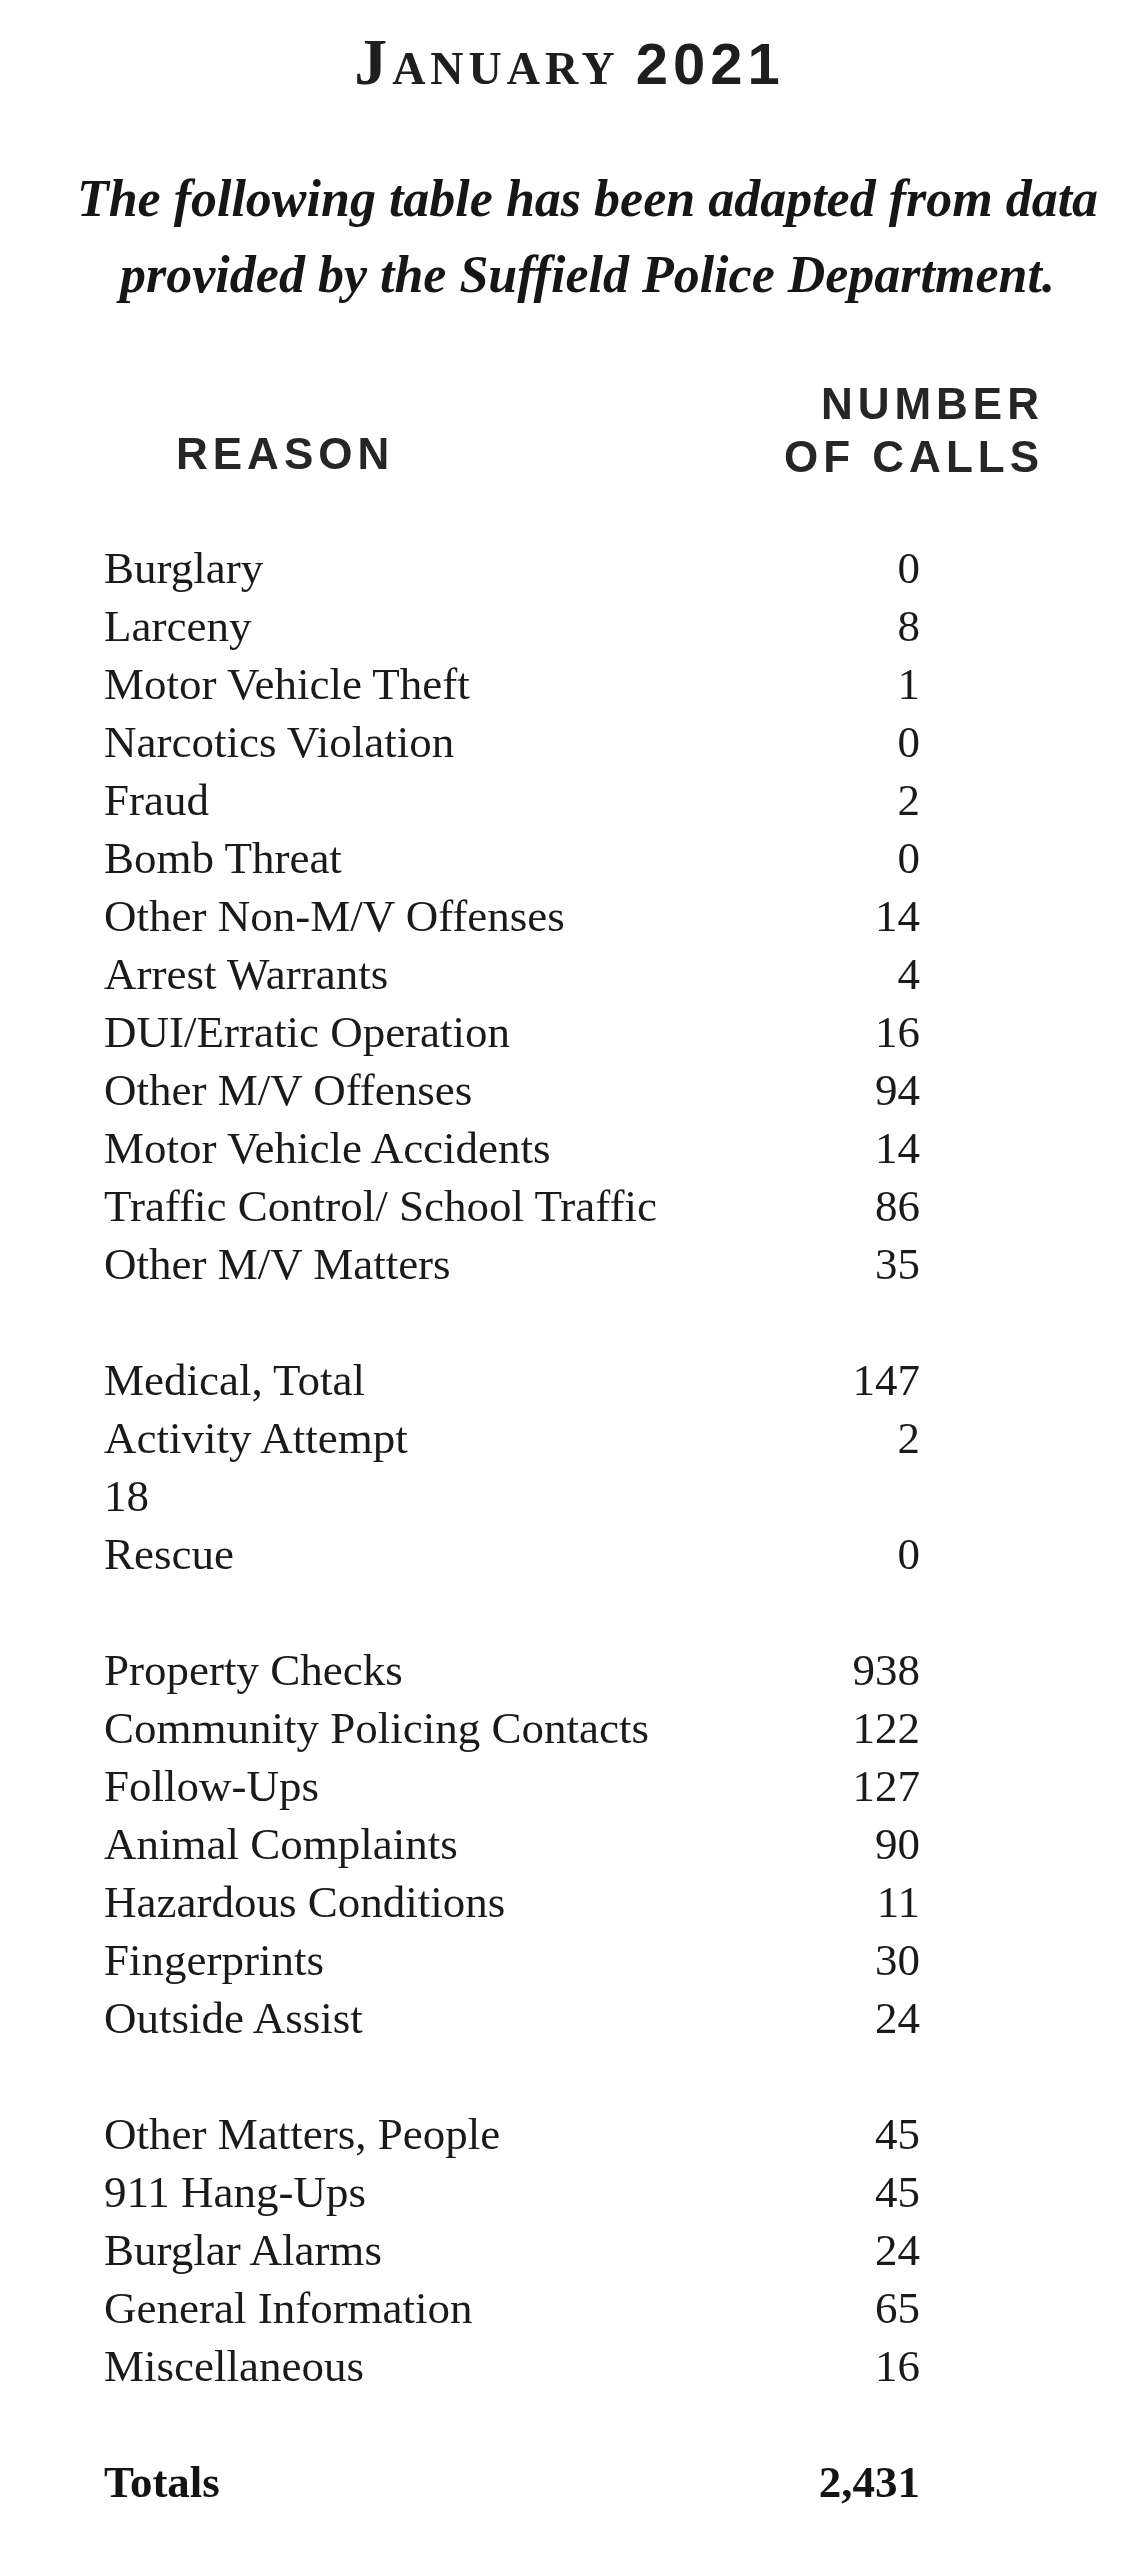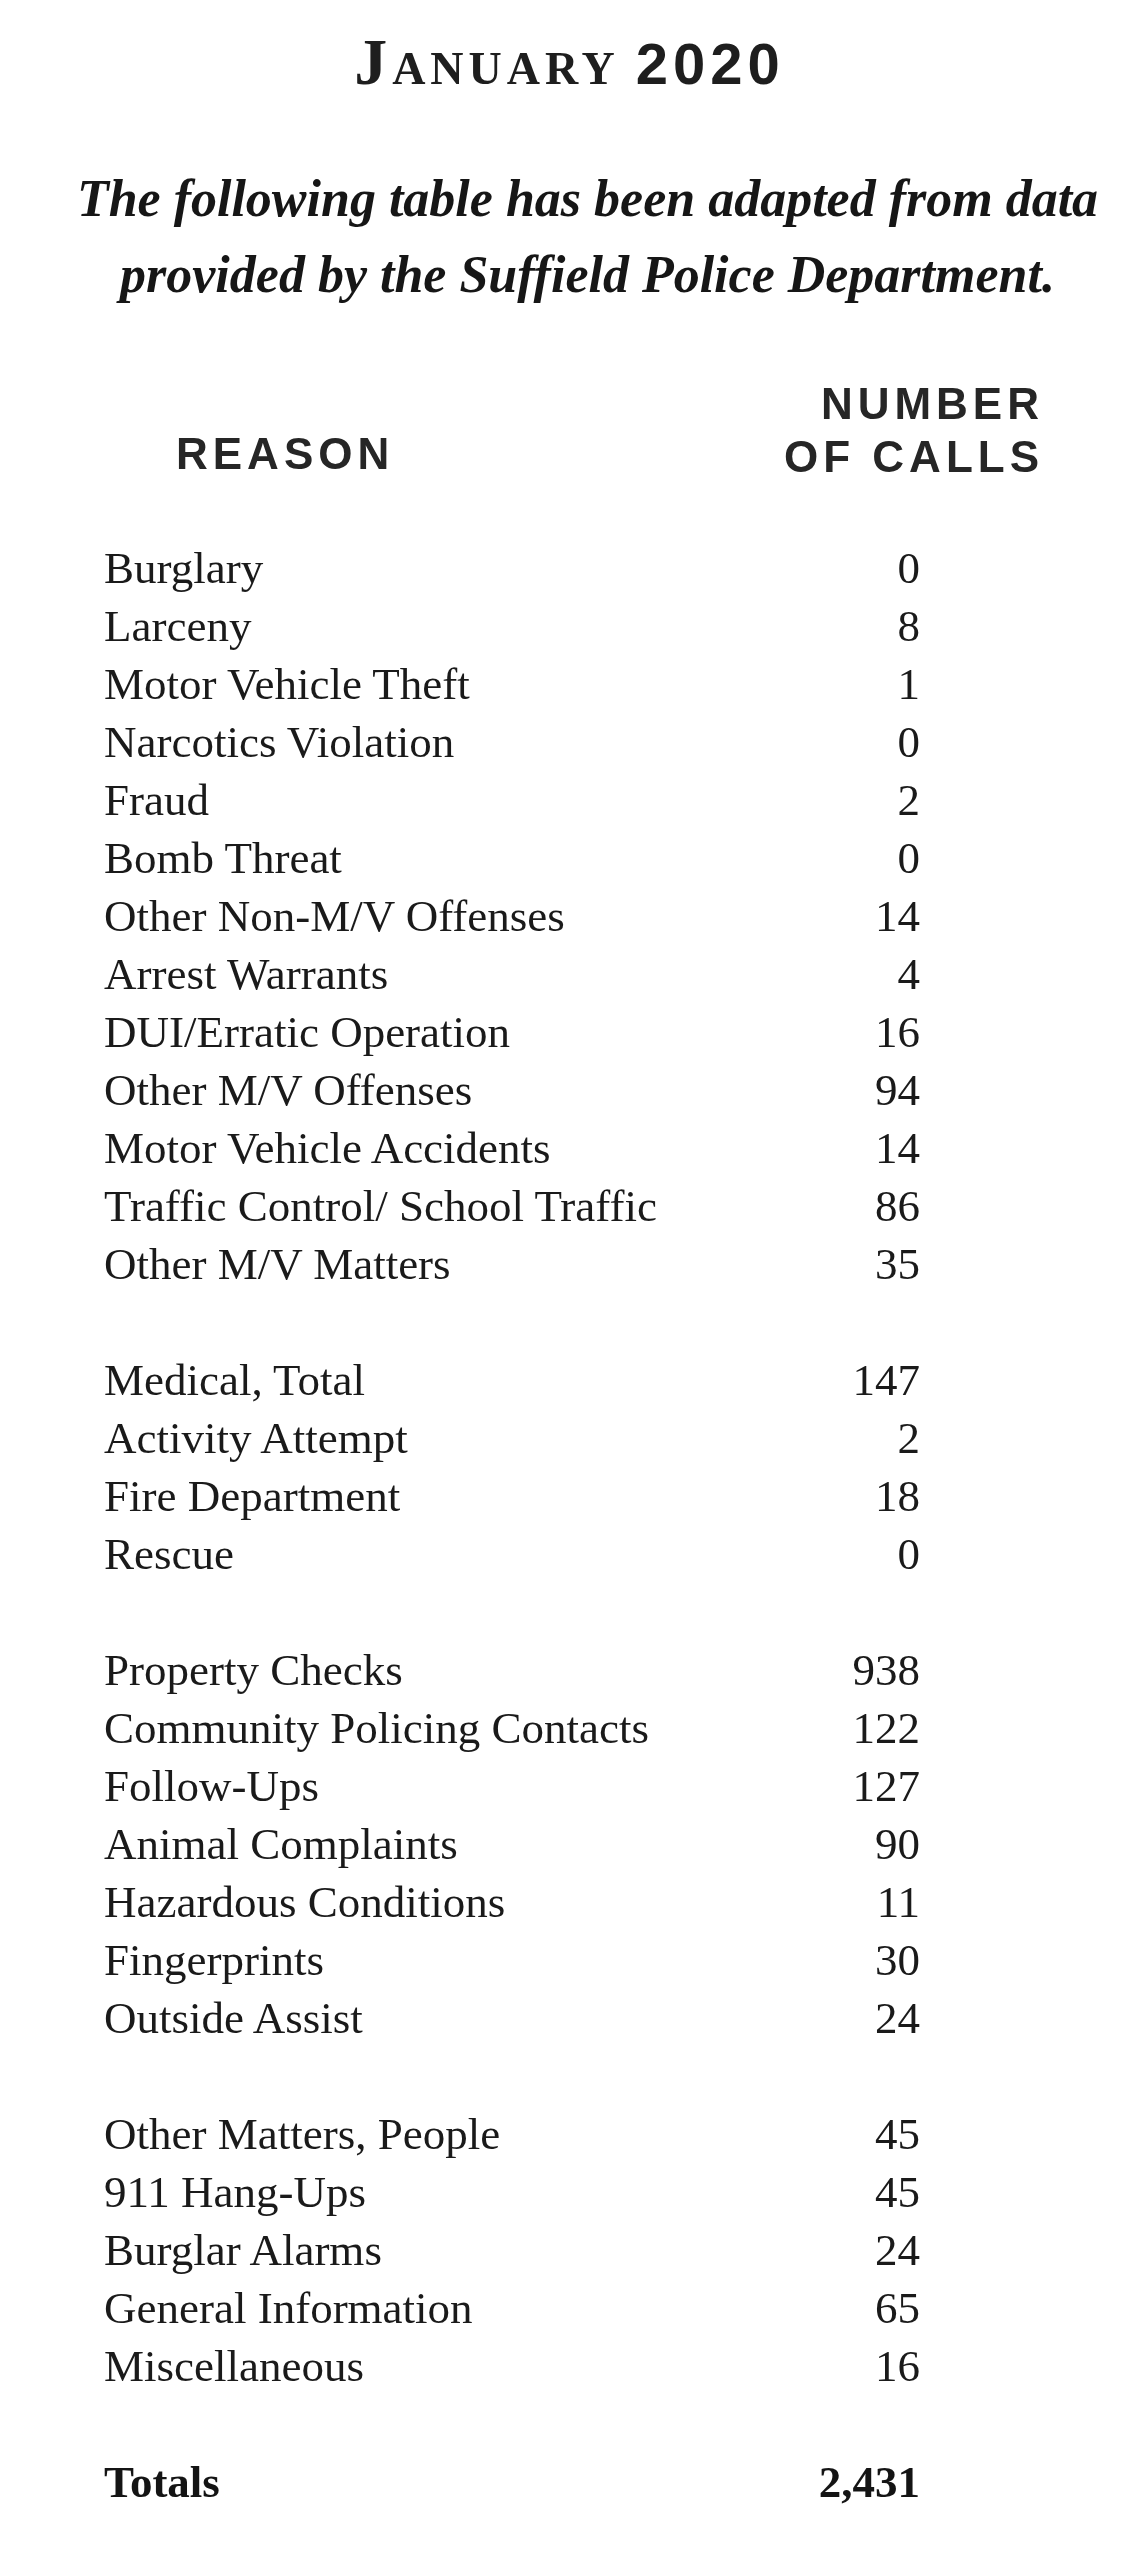--- a/index.html
+++ b/index.html
@@ -89,21 +89,21 @@
   .row .calls { text-align: right; white-space: nowrap; }
   .section-gap { height: 58px; }
   .totals-row { font-weight: 700; color: #141414; }
 </style>
 </head>
 <body>
 
 <div class="page">
 
   <div class="title">
-    <span class="month">January</span><span class="year">2020</span>
+    <span class="month">January</span><span class="year">2021</span>
   </div>
 
   <div class="intro">
     <div>The following table has been adapted from data</div>
     <div>provided by the Suffield Police Department.</div>
   </div>
 
   <div class="header-block">
     <span class="header-reason">REASON</span>
     <span class="header-number">
@@ -174,21 +174,20 @@
     <div>
       <div class="row">
         <span class="reason">Medical, Total</span>
         <span class="calls">147</span>
       </div>
       <div class="row">
         <span class="reason">Activity Attempt</span>
         <span class="calls">2</span>
       </div>
       <div class="row">
-        <span class="reason">Fire Department</span>
         <span class="calls">18</span>
       </div>
       <div class="row">
         <span class="reason">Rescue</span>
         <span class="calls">0</span>
       </div>
     </div>
 
     <div class="section-gap"></div>
 

